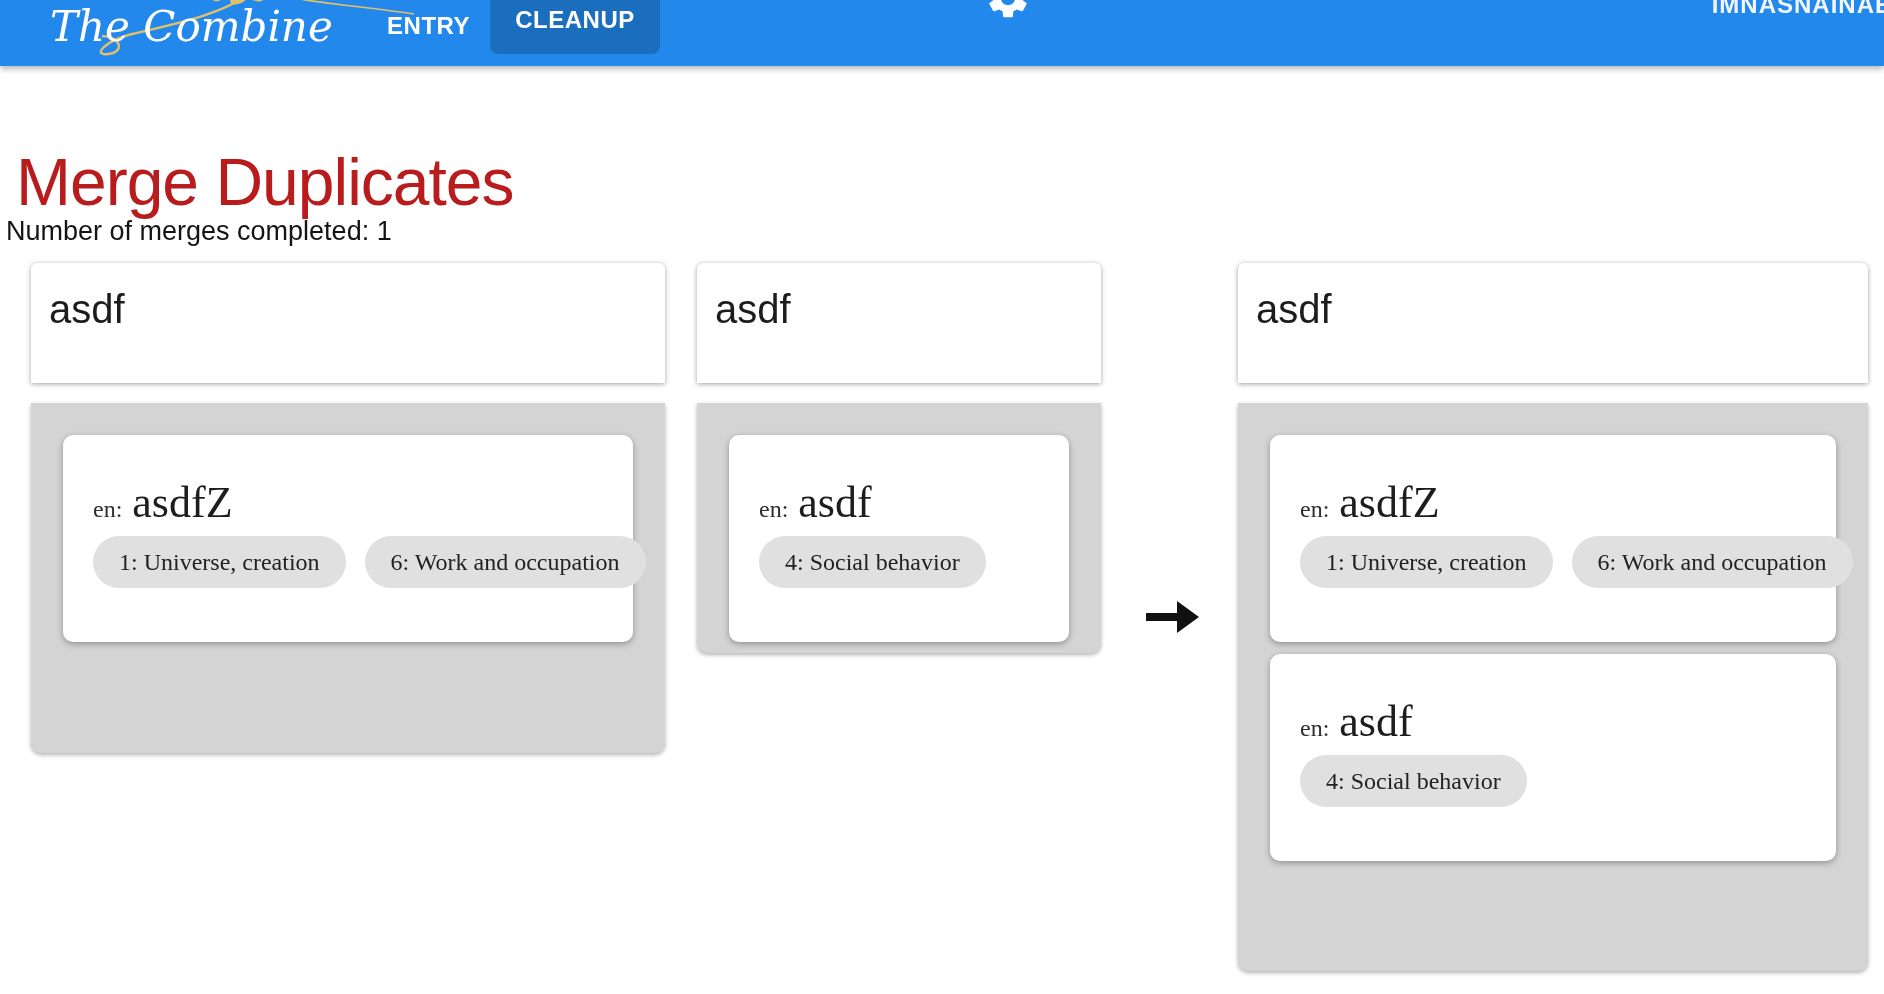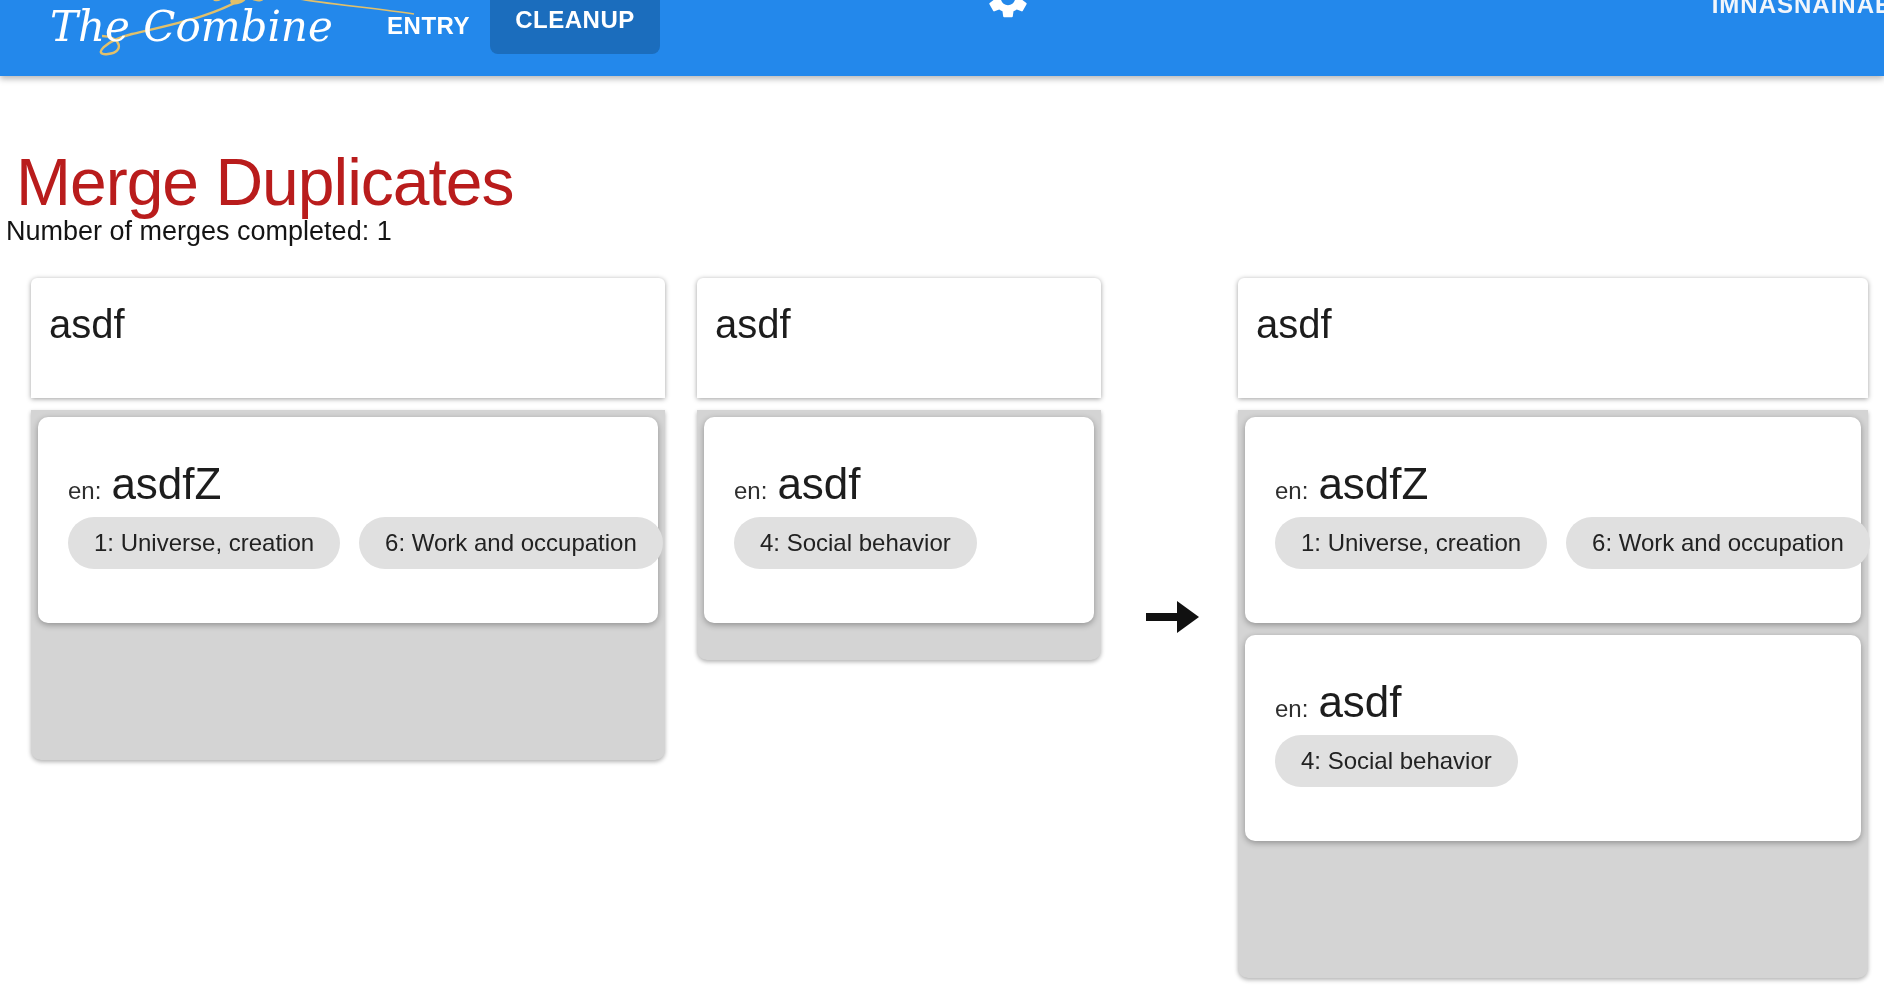--- a/index.html
+++ b/index.html
@@ -7,21 +7,21 @@
   body {
     width:1884px; height:994px; overflow:hidden;
     background:#ffffff;
     font-family:"Liberation Sans", sans-serif;
     color:#1d1d1d;
     position:relative;
   }
 
   
   .appbar {
-    position:absolute; top:0; left:0; width:1884px; height:76px;
+    position:absolute; top:0; left:0; width:1884px; height:66px;
     background:#2388eb;
     box-shadow:0 3px 6px rgba(0,0,0,0.28);
     overflow:hidden;
     z-index:10;
   }
   .logo {
     position:absolute; left:50px; top:-6px; width:350px; height:72px;
     cursor:pointer;
   }
   .logo svg { position:absolute; left:0; top:0; }
@@ -56,34 +56,35 @@
   .page-title {
     position:absolute; left:16px; top:100px;
     font-size:66px; font-weight:400; color:#b91c1c; letter-spacing:-1px;
   }
   .merge-count {
     position:absolute; left:6px; top:216px;
     font-size:27px; color:#141414;
   }
 
   
-  .col { position:absolute; top:278px; }
+  .col { position:absolute; top:263px; }
   .col-header {
     position:relative; z-index:2;
     height:120px; background:#ffffff;
     border-radius:6px 6px 0 0;
     box-shadow:0 1px 5px rgba(0,0,0,0.38);
   }
   .col-title { padding:24px 18px 0 18px; font-size:40px; color:#1c1c1c; }
   .drop {
-    position:relative; margin-top:12px;
+    position:relative; margin-top:20px;
     background:#d4d4d4;
     border-radius:0 0 10px 10px;
     box-shadow:0 2px 4px rgba(0,0,0,0.3);
-    padding:7px;
+    padding:32px;
+    font-family:Liberation Serif, serif;
   }
   .sense-card {
     background:#ffffff; border-radius:10px;
     box-shadow:0 2px 6px rgba(0,0,0,0.32);
     padding:42px 30px 54px 30px;
     cursor:grab;
   }
   .sense-card + .sense-card { margin-top:12px; }
   .vern-row { display:flex; align-items:baseline; gap:10px; margin-bottom:8px; }
   .lang { font-size:24px; color:#2e2e2e; }

